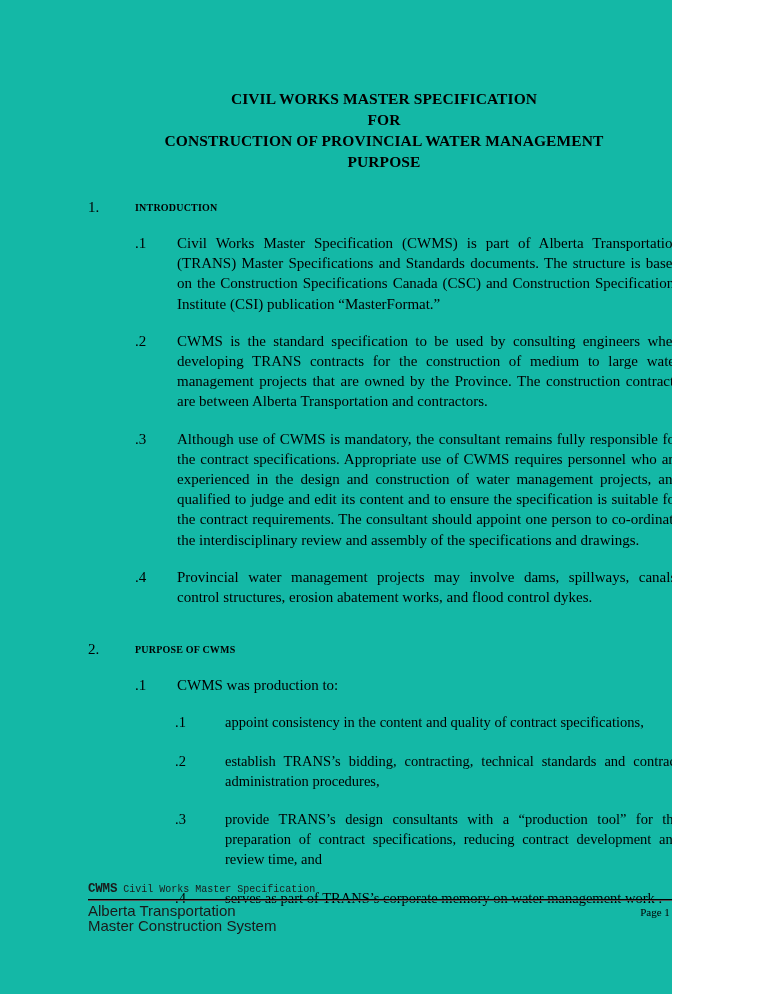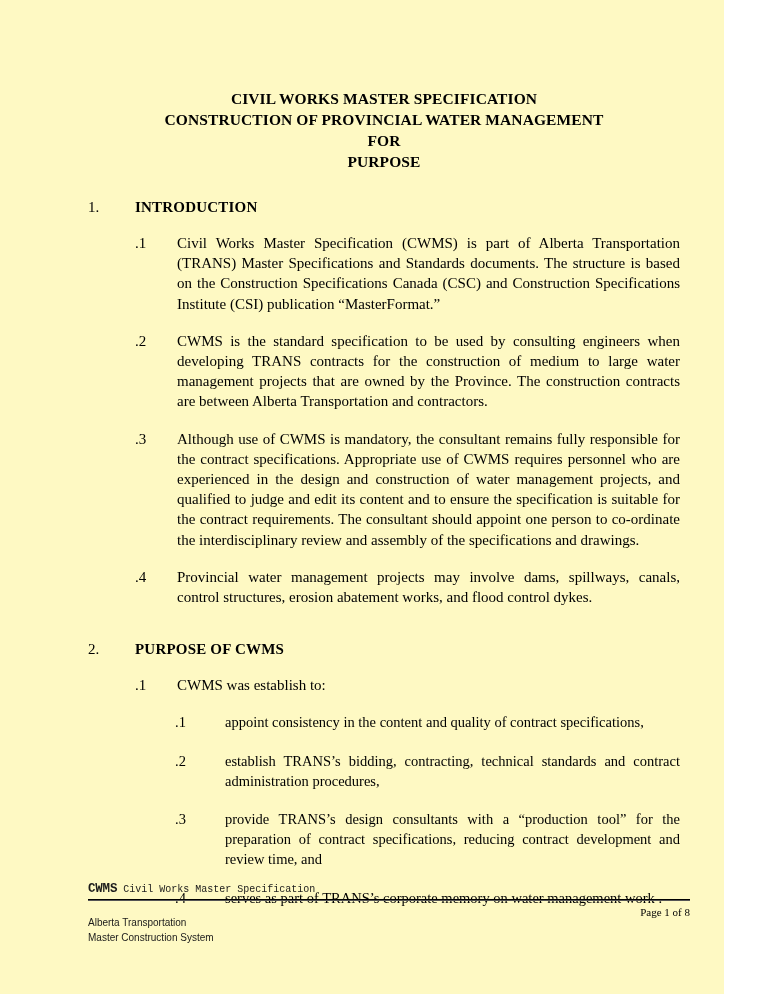--- a/index.html
+++ b/index.html
@@ -2,23 +2,23 @@
 <html><head>
 <meta charset="utf-8">
 <style>
   html, body {
     margin: 0;
     padding: 0;
     background: #ffffff;
   }
   .page {
     position: relative;
-    width: 724px;
+    width: 672px;
     height: 994px;
-    background: #fef9c3;
+    background: #14b8a6;
     font-family: "Liberation Serif", "DejaVu Serif", serif;
     color: #000000;
     overflow: hidden;
     box-sizing: border-box;
   }
 
   
   .doc-title {
     position: absolute;
     left: 88px;
@@ -57,21 +57,21 @@
     left: 88px;
     top: 0;
     width: 46px;
     font-size: 15px;
     line-height: 19px;
   }
   .section-title {
     display: block;
     margin-left: 47px;
     font-weight: bold;
-    font-size: 15px;
+    font-size: 10px;
     line-height: 19px;
     letter-spacing: 0.2px;
   }
 
   
   .item {
     position: relative;
     padding-left: 177px;
     padding-right: 88px;
     margin-bottom: 17px;
@@ -147,23 +147,23 @@
     margin-top: 1px;
     margin-bottom: 3px;
   }
   .footer-row {
     position: relative;
     height: 32px;
   }
   .footer-left {
     position: absolute;
     left: 0;
-    top: 12px;
+    top: 0;
     font-family: "Liberation Sans", "DejaVu Sans", sans-serif;
-    font-size: 10px;
+    font-size: 15px;
     line-height: 14.5px;
     color: #1a1a1a;
   }
   .footer-left span { display: block; }
   .footer-right {
     position: absolute;
     right: 0;
     top: -1px;
     font-family: "Liberation Serif", "DejaVu Serif", serif;
     font-size: 11px;
@@ -172,22 +172,22 @@
     white-space: nowrap;
   }
 </style>
 </head>
 <body>
 
 <div class="page">
 
   <div class="doc-title">
     <span class="tline">CIVIL WORKS MASTER SPECIFICATION</span>
+    <span class="tline">FOR</span>
     <span class="tline">CONSTRUCTION OF PROVINCIAL WATER MANAGEMENT</span>
-    <span class="tline">FOR</span>
     <span class="tline">PURPOSE</span>
   </div>
 
   <div class="content">
 
     <div class="section">
       <div class="section-head">
         <span class="section-num">1.</span>
         <span class="section-title">INTRODUCTION</span>
       </div>
@@ -216,21 +216,21 @@
     <div class="section-gap"></div>
 
     <div class="section">
       <div class="section-head">
         <span class="section-num">2.</span>
         <span class="section-title">PURPOSE OF CWMS</span>
       </div>
 
       <div class="item nojustify">
         <span class="item-num">.1</span>
-        <span class="item-text">CWMS was establish to:</span>
+        <span class="item-text">CWMS was production to:</span>
       </div>
 
       <div class="subitem nojustify">
         <span class="subitem-num">.1</span>
         <span class="subitem-text">appoint consistency in the content and quality of contract specifications,</span>
       </div>
 
       <div class="subitem">
         <span class="subitem-num">.2</span>
         <span class="subitem-text">establish TRANS’s bidding, contracting, technical standards and contract administration procedures,</span>

